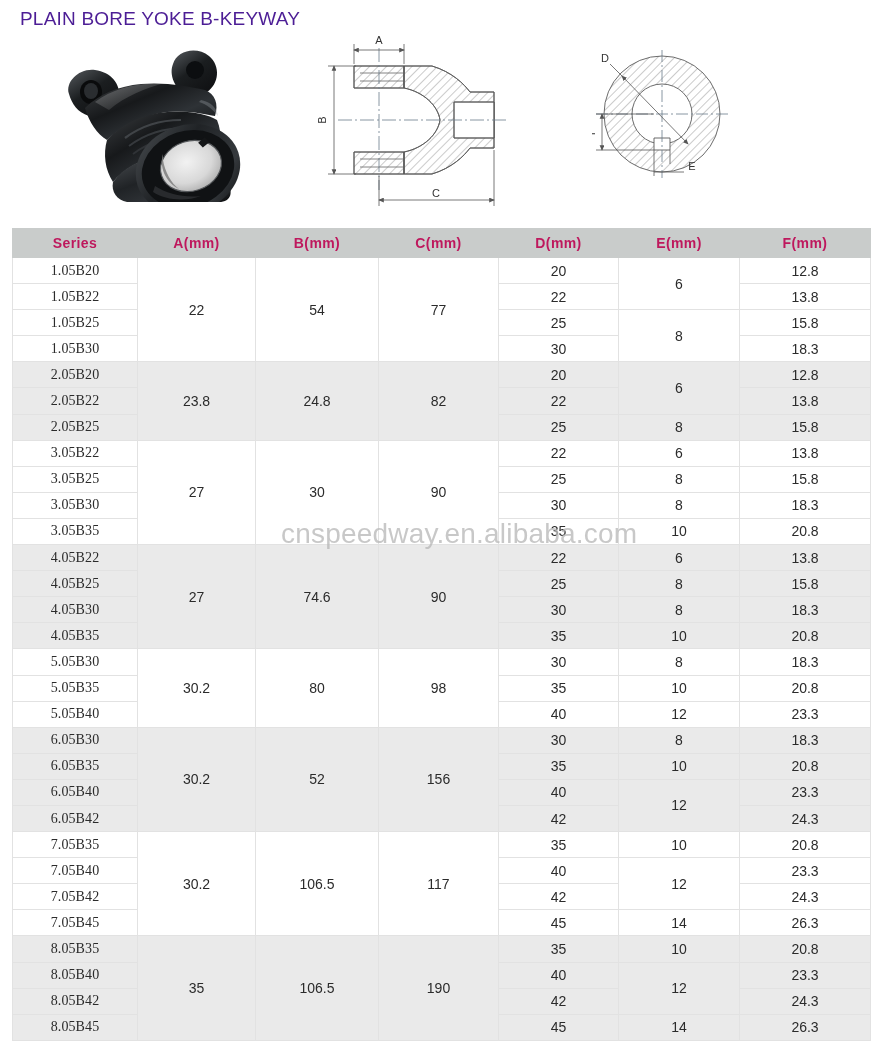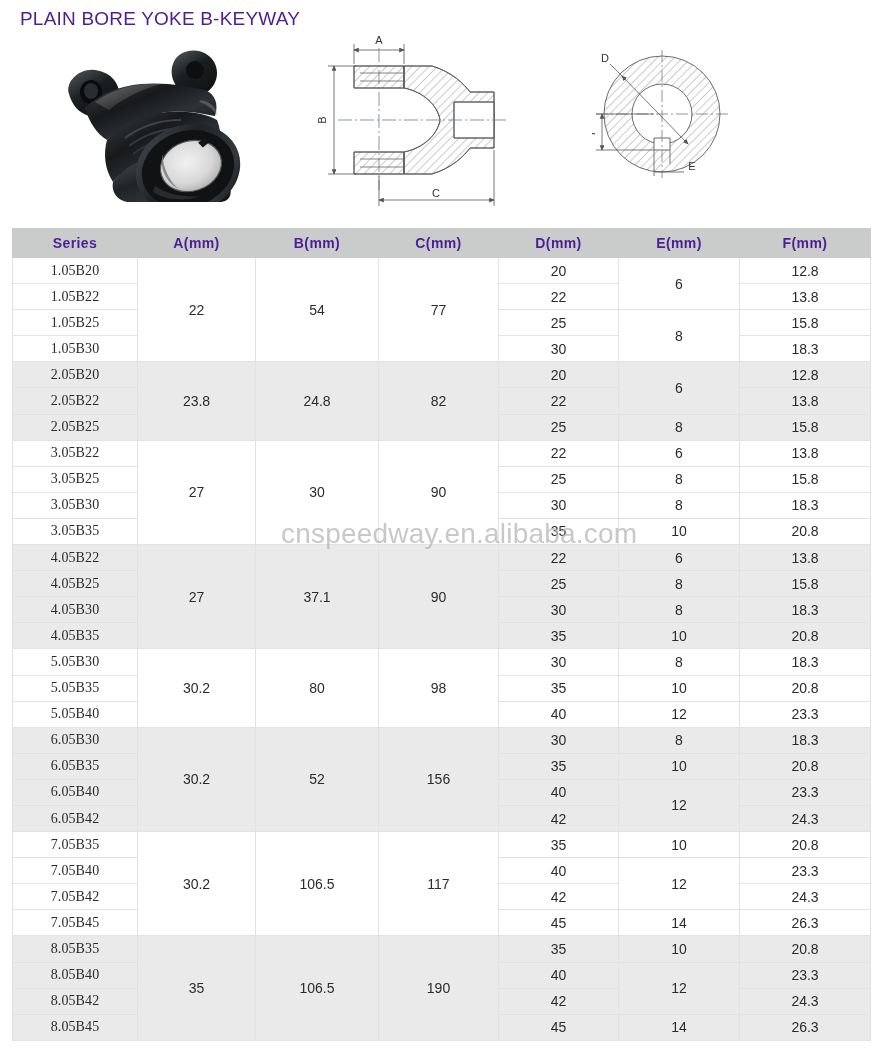--- a/index.html
+++ b/index.html
@@ -90,21 +90,21 @@
     vertical-align: middle;
     padding: 0;
     height: 26.1px;
     font-weight: 400;
     color: #2b2b2b;
     background-clip: padding-box;
   }
 
   #spec-table thead th {
     background: #c9cccb;
-    color: #4c1d95;
+    color: #be185d;
     font-weight: bold;
     font-size: 14px;
     height: 29px;
     letter-spacing: 0.4px;
     border: 1px solid #c9cccb;
   }
 
   
   col.c-series { width: 125px; }
   col.c-a      { width: 118px; }
@@ -430,21 +430,21 @@
           <td class="series-cell">3.05B35</td>
           <td>35</td>
           <td>10</td>
           <td>20.8</td>
         </tr>
       </tbody>
       <tbody class="grp-dark">
         <tr>
           <td class="series-cell">4.05B22</td>
           <td rowspan="4">27</td>
-          <td rowspan="4">37.1</td>
+          <td rowspan="4">74.6</td>
           <td rowspan="4">90</td>
           <td>22</td>
           <td>6</td>
           <td>13.8</td>
         </tr>
         <tr>
           <td class="series-cell">4.05B25</td>
           <td>25</td>
           <td>8</td>
           <td>15.8</td>

